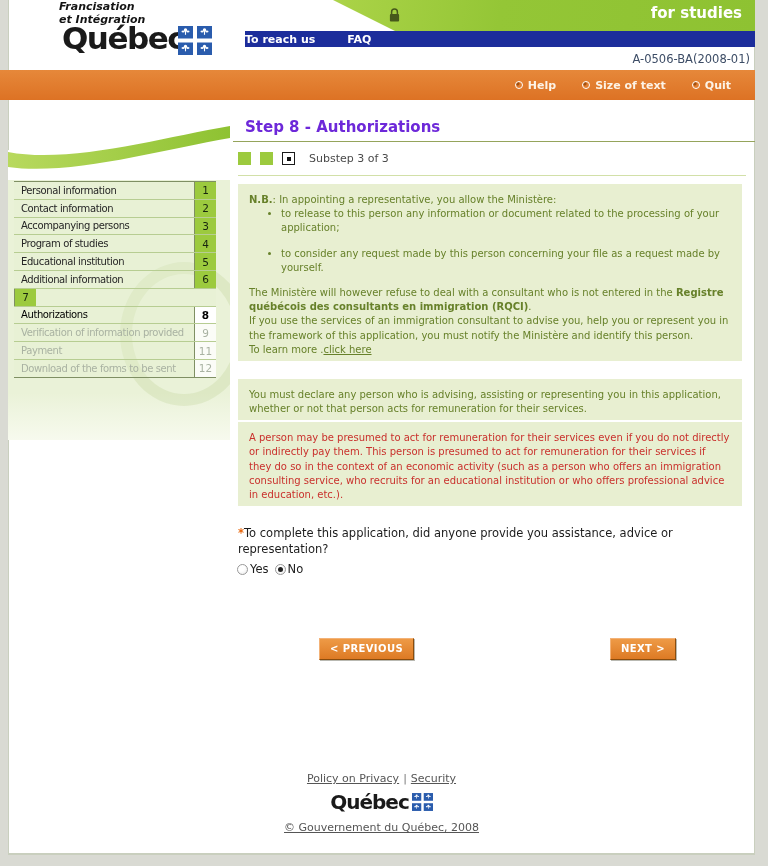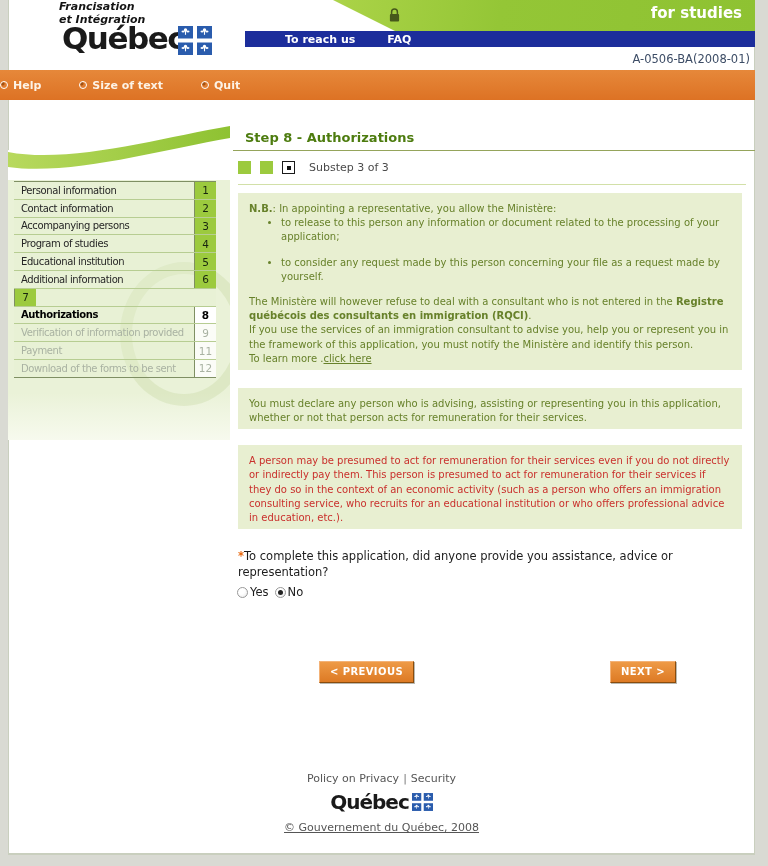--- a/index.html
+++ b/index.html
@@ -16,27 +16,27 @@
   
   .ministry{position:absolute;left:59px;top:1px;font-size:11px;font-weight:bold;font-style:italic;color:#141414;line-height:12.5px;z-index:4}
   .wordmark-main{position:absolute;left:62px;top:20px;font-size:31px;font-weight:bold;color:#1a1a1a;letter-spacing:-1.5px;z-index:4}
   .flag-main{position:absolute;left:178px;top:26px;z-index:4}
   .banner{position:absolute;left:245px;top:0;width:510px;height:31px;z-index:2;
     background:linear-gradient(100deg,#c6dd6e 0,#a9d246 20%,#94c636 50%,#8ec232 100%);
     clip-path:polygon(88px 0,100% 0,100% 100%,150px 100%);}
   .banner-text{position:absolute;right:13px;top:4px;color:#fff;font-weight:bold;font-size:15px}
   .banner-lock{position:absolute;left:143px;top:7px}
   .blue-nav{position:absolute;left:245px;top:31px;width:510px;height:16px;background:#1c2d9b;z-index:3;
-    display:flex;align-items:center;gap:32px;padding-left:40px;box-sizing:border-box}
+    display:flex;align-items:center;gap:32px;box-sizing:border-box}
   .blue-nav .nav-link{color:#fff;font-size:11px;font-weight:bold;cursor:pointer}
   .form-code{position:absolute;right:18px;top:52px;font-size:11.5px;color:#3d4d66;z-index:3}
   
   .orange-bar{position:absolute;left:0;top:70px;width:755px;height:30px;z-index:2;
     background:linear-gradient(#e6883a,#dd7224);
-    display:flex;align-items:center;gap:38px;padding-right:24px;box-sizing:border-box}
+    display:flex;justify-content:flex-end;align-items:center;gap:26px;padding-right:24px;box-sizing:border-box}
   .o-link{display:flex;align-items:center;gap:5px;color:#fdf3e6;font-size:11px;font-weight:bold;cursor:pointer}
   .o-ic{width:8px;height:8px;border-radius:50%;border:1px solid #fff;box-sizing:border-box;
     background:radial-gradient(circle at 30% 30%,#a4500f 0 1.5px,transparent 2px)}
   
   .photo{position:absolute;left:55px;top:75px;width:167px;height:88px;z-index:3;
     background:
       radial-gradient(45px 60px at 76% 22%,#d9b astic 0,transparent 70%),
       radial-gradient(42px 55px at 78% 28%,#cda57f 0,#b98e62 45%,rgba(0,0,0,0) 72%),
       radial-gradient(30px 26px at 77% 10%,#6e5138 0,rgba(0,0,0,0) 75%),
       radial-gradient(40px 48px at 40% 52%,#7c4e31 0,#5e3b25 48%,rgba(0,0,0,0) 72%),
@@ -48,63 +48,63 @@
   .swoosh{position:absolute;left:8px;top:120px;width:222px;height:60px;z-index:4}
   .side-bg{position:absolute;left:8px;top:178px;width:222px;height:262px;overflow:hidden;z-index:1;
     background:linear-gradient(#eaf2d8 0 82%,#f7faee)}
   .watermark{position:absolute;left:112px;top:84px;width:104px;height:120px;border:12px solid rgba(168,195,118,.20);border-radius:50%}
   .menu{position:absolute;left:14px;top:181px;width:202px;z-index:5;
     border-top:1px solid #7f8f63;border-bottom:1px solid #7f8f63;background:rgba(230,240,210,.35)}
   .mrow{display:flex;height:16.8px;border-bottom:1px solid #b7cd92;align-items:stretch;cursor:pointer}
   .mrow:last-child{border-bottom:none}
   .mlabel{flex:1;font-size:10px;letter-spacing:-.4px;color:#262626;display:flex;align-items:center;padding-left:7px;white-space:nowrap;overflow:hidden}
   .mnum{width:21px;border-left:1px solid #7f8f63;display:flex;align-items:center;justify-content:center;font-size:10.5px;color:#18260f;background:#9cca3e}
-  .mrow.active .mlabel{font-weight:bold;color:#000}
+  .mrow.active .mlabel{font-weight:normal;color:#000}
   .mrow.active .mnum{background:#fff;font-weight:bold;color:#000}
   .mrow.disabled{cursor:default}
   .mrow.disabled .mlabel{color:#a9b2a2}
   .mrow.disabled .mnum{background:#fbfcf7;color:#a9b2a2}
   
   .main{position:absolute;left:237px;top:110px;width:518px;z-index:2}
-  .title{margin:20px 0 0 8px;font-size:13px;font-weight:bold;color:#4d7c0f}
+  .title{margin:8px 0 0 8px;font-size:15px;font-weight:bold;color:#6d28d9}
   .hr1{margin-top:5px;margin-left:-4px;border-top:1px solid #95a45b;height:0}
   .substeps{margin:10px 0 0 1px;display:flex;align-items:center}
   .sq{width:13px;height:13px;background:#9cca3e;margin-right:9px}
   .sq.current{width:11px;height:11px;background:#fff;border:1px solid #1a1a1a;display:flex;align-items:center;justify-content:center}
   .sq-dot{width:4px;height:4px;background:#111}
   .substep-label{margin-left:5px;font-size:11px;color:#4a4a4a}
   .hr2{margin-top:10px;width:508px;margin-left:1px;border-top:1px solid #d2e0a8;height:0}
   .gbox{margin:8px 0 0 1px;width:504px;box-sizing:border-box;background:#e8efd1;padding:9px 11px 4px;
     font-size:10px;color:#67812a;line-height:1.42}
   .gbox p{margin:0}
   .nb-intro{margin-bottom:20px}
   .gbox ul{margin:0 8px 0 18px;padding:0 0 0 14px}
   .gbox li{margin-bottom:11px;padding-right:2px}
   .p-refuse{margin-top:10px}
   .p-consult{margin-top:14px}
   .p-learn{margin:16px 0 4px}
   .inline-link{color:#67812a;text-decoration:underline;cursor:pointer}
   .gbox.declare{margin-top:18px}
-  .gbox.warning{margin-top:16px;color:#c9302c}
+  .gbox.warning{margin-top:2px;color:#c9302c}
   .question{margin:20px 0 0 1px;width:452px;font-size:11.5px;color:#1c1c1c;line-height:1.35}
   .req{color:#e8680f;font-weight:bold}
   .radios{margin:5px 0 0 0;display:flex;align-items:center;font-size:11.5px;color:#1c1c1c}
   .radio{width:11px;height:11px;border-radius:50%;border:1px solid #999;box-sizing:border-box;
     background:radial-gradient(circle at 35% 30%,#fff 40%,#e6e6e6);margin-right:2px;
     display:flex;align-items:center;justify-content:center;cursor:pointer}
   .radio.sel::after{content:"";width:5px;height:5px;border-radius:50%;background:#222}
   .radio-label{cursor:pointer;margin-right:6px}
   .btn-row{margin-top:62px;display:flex;justify-content:space-between;padding:0 79px 0 82px}
   .obtn{background:linear-gradient(#ee9a46,#dd7a24);color:#fff;font-weight:bold;font-size:10px;letter-spacing:.4px;
     padding:4px 10px 5px;border:1px solid;border-color:#f3b277 #8a4c0d #8a4c0d #f3b277;
     box-shadow:1px 1px 0 #b9b9b2;cursor:pointer;font-family:inherit}
   
   .footer{position:absolute;left:8px;top:772px;width:747px;text-align:center;z-index:2}
   .f-links{font-size:11px;color:#555}
-  .f-links a{color:#555;cursor:pointer}
+  .f-links a{color:#555;text-decoration:underline;cursor:pointer}
   .f-sep{margin:0 4px;color:#777}
   .f-logo{margin-top:5px;display:flex;justify-content:center;align-items:center;gap:3px}
   .f-word{font-size:20px;font-weight:bold;color:#1a1a1a;letter-spacing:-1px}
   .f-copy{margin-top:7px;font-size:11px}
   .f-copy a{color:#555;text-decoration:underline;cursor:pointer}
 </style>
 </head>
 <body>
 
 <svg width="0" height="0" style="position:absolute">

